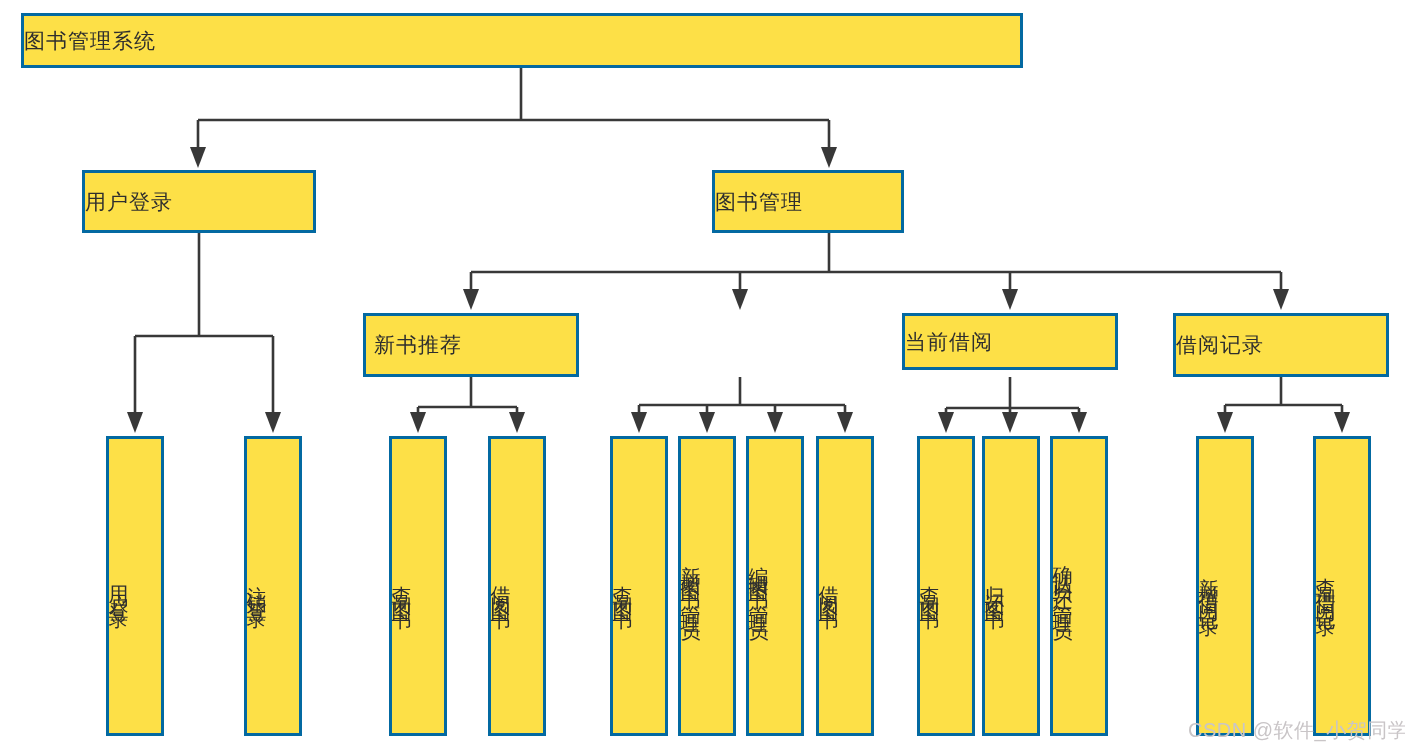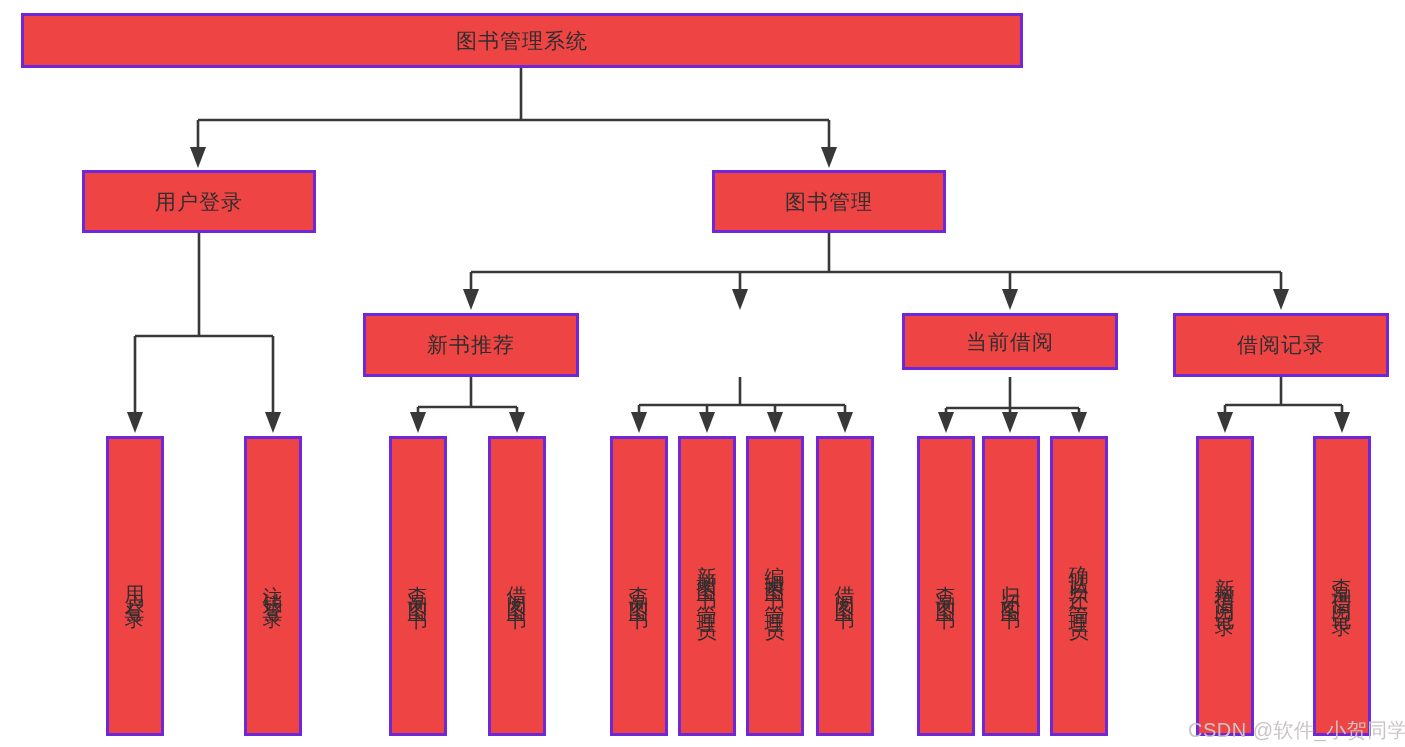--- a/index.html
+++ b/index.html
@@ -4,22 +4,22 @@
 <style>
   html,body{margin:0;padding:0;background:#ffffff;}
   .canvas{
     position:relative;width:1405px;height:747px;background:#ffffff;overflow:hidden;
     font-family:"Liberation Sans","DejaVu Sans",sans-serif;color:#2e2e2e;
   }
   .wires{position:absolute;left:0;top:0;width:1405px;height:747px;z-index:1;}
   .wires path{stroke:#383838;stroke-width:2.6;fill:none;}
   .wires polygon{fill:#383838;stroke:none;}
   .node{
-    position:absolute;background:#ef4444;border:3px solid #6d28d9;
-    display:flex;align-items:center;justify-content:center;z-index:2;box-sizing:border-box;
+    position:absolute;background:#fde047;border:3px solid #0369a1;
+    display:flex;align-items:center;z-index:2;box-sizing:border-box;
   }
   .hbox span{font-size:21px;letter-spacing:1px;white-space:nowrap;}
   .root span{font-size:21px;letter-spacing:1px;}
   .vbox{width:58px;height:300px;}
   .vtext{
     writing-mode:vertical-rl;text-orientation:mixed;
     font-size:20px;letter-spacing:8px;line-height:1;white-space:nowrap;
   }
   .watermark{
     position:absolute;z-index:5;font-size:20px;color:#c9c5c7;
@@ -70,25 +70,25 @@
     </g>
   </svg>
 
   <div class="node hbox root" style="left:21px;top:13px;width:1002px;height:55px;">
     <span>图书管理系统</span>
   </div>
 
   <div class="node hbox" style="left:82px;top:170px;width:234px;height:63px;">
     <span>用户登录</span>
   </div>
-  <div class="node hbox" style="left:712px;top:170px;width:234px;height:63px;">
+  <div class="node hbox" style="left:712px;top:170px;width:192px;height:63px;">
     <span>图书管理</span>
   </div>
 
-  <div class="node hbox" style="left:363px;top:313px;width:216px;height:64px;">
+  <div class="node hbox" style="left:363px;top:313px;width:216px;height:64px;padding-left:8px;">
     <span>新书推荐</span>
   </div>
   <div class="node hbox" style="left:902px;top:313px;width:216px;height:57px;">
     <span>当前借阅</span>
   </div>
   <div class="node hbox" style="left:1173px;top:313px;width:216px;height:64px;">
     <span>借阅记录</span>
   </div>
 
   <div class="node vbox" style="left:106px;top:436px;">

